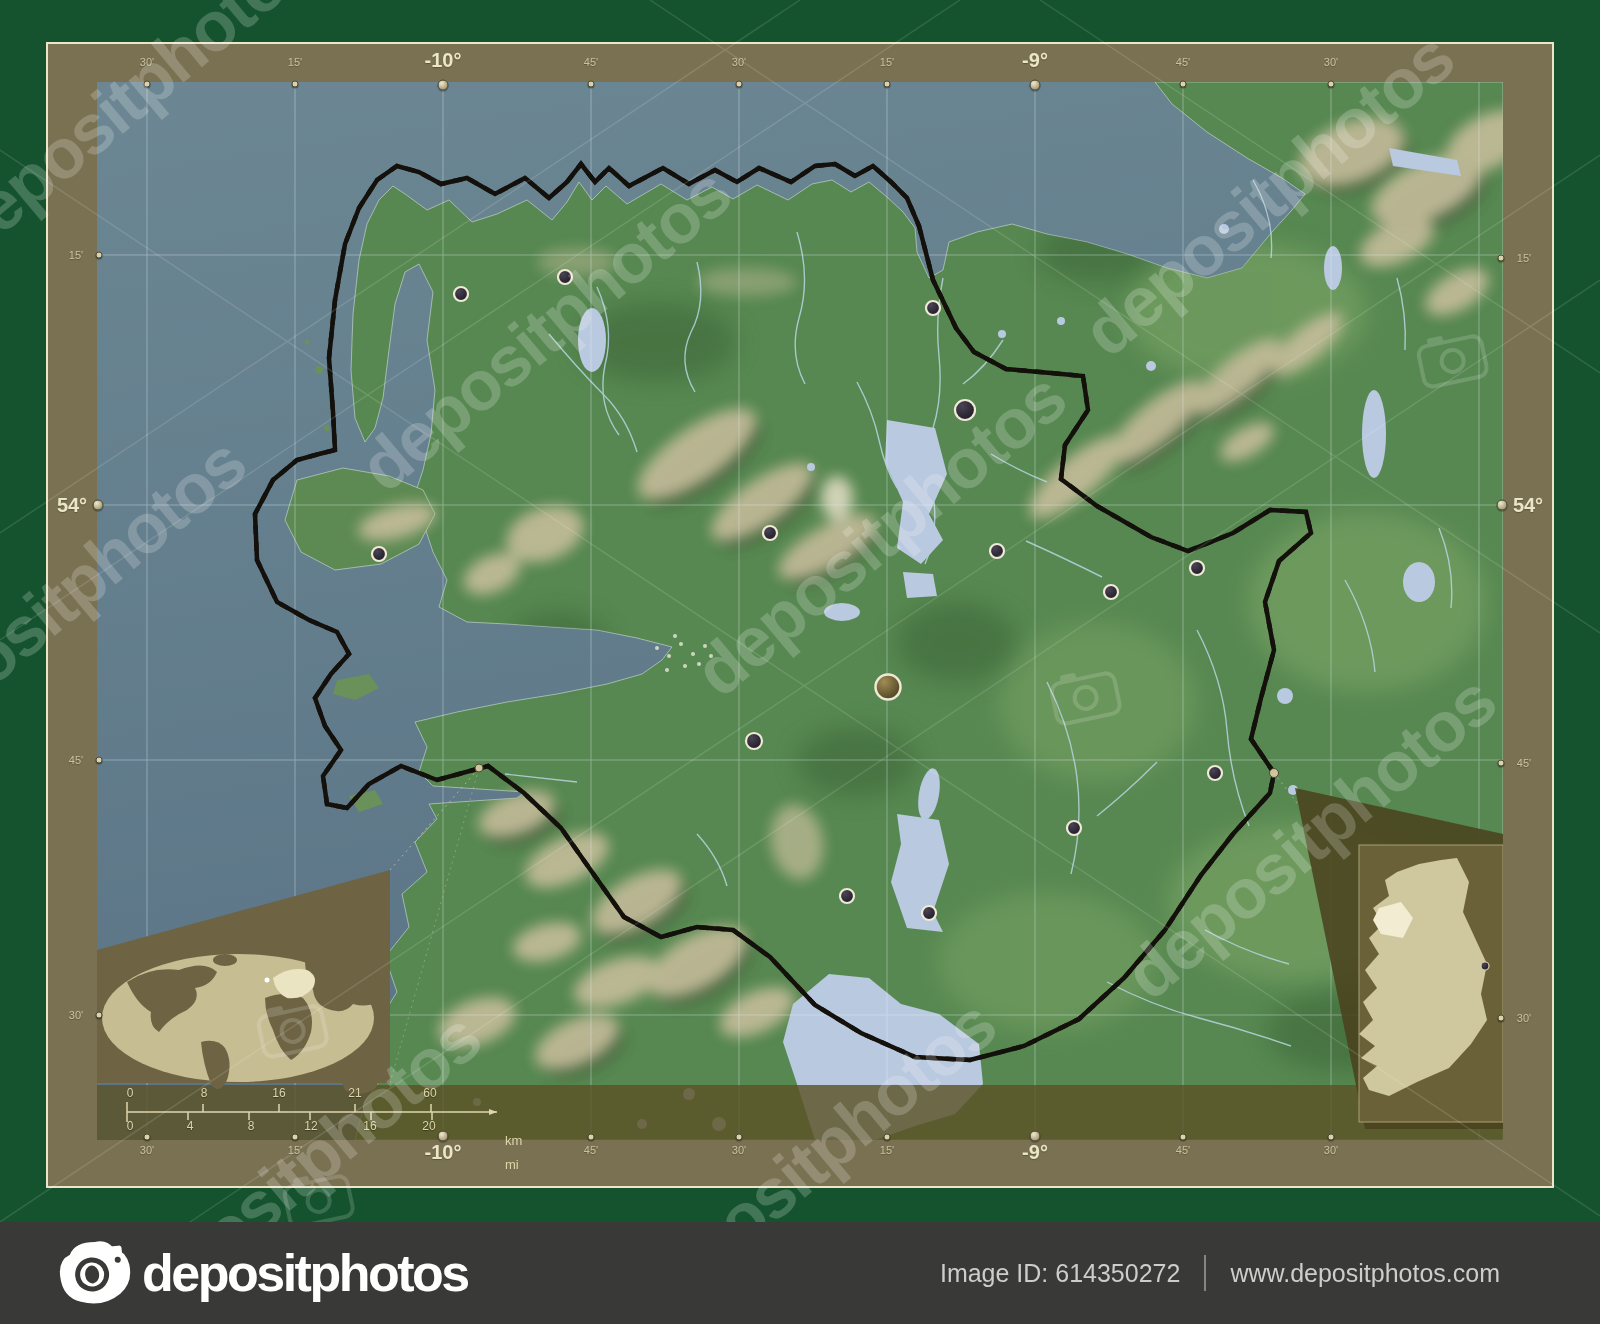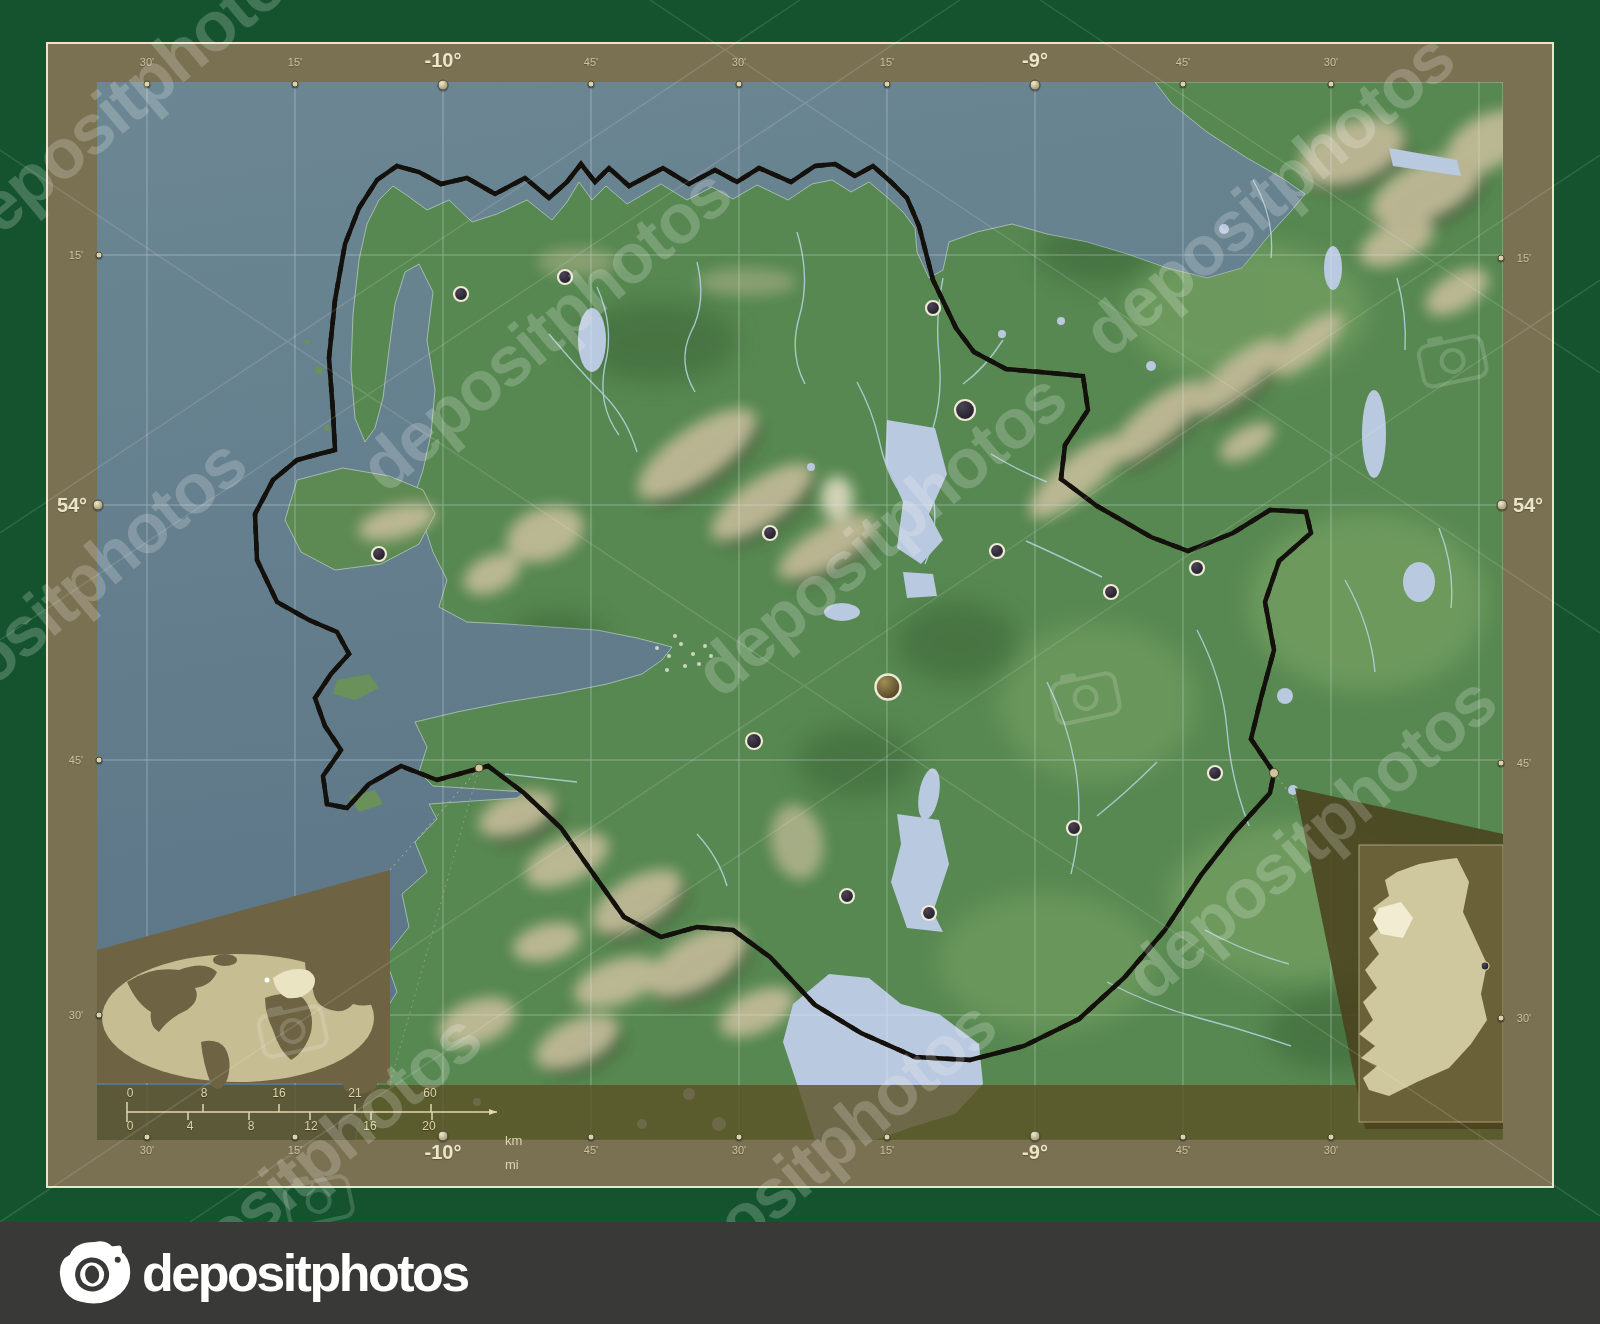--- a/index.html
+++ b/index.html
@@ -415,13 +415,18 @@
     <svg width="78" height="66" viewBox="0 0 78 66" style="transform:rotate(-6deg);">
       <path d="M14,12 q-12,4 -12,20 q0,22 18,28 q22,8 40,-4 q14,-10 12,-28 q-2,-14 -14,-18 q-6,-10 -18,-8 q-20,-2 -26,10 Z" fill="#ffffff"></path>
       <rect x="52" y="8" width="14" height="10" rx="3" fill="#ffffff"></rect>
       <circle cx="34" cy="34" r="17" fill="#393937"></circle>
       <circle cx="34" cy="34" r="12" fill="#ffffff"></circle>
       <ellipse cx="34" cy="34" rx="7" ry="9" fill="#393937"></ellipse>
       <circle cx="61" cy="22" r="3" fill="#393937"></circle>
     </svg>
     <span class="brand-text">depositphotos</span>
   </div>
+  <div class="footer-right">
+    <span>Image ID: 614350272</span>
+    <span class="fdiv"></span>
+    <span>www.depositphotos.com</span>
+  </div>
 </div>
 
 </body></html>

